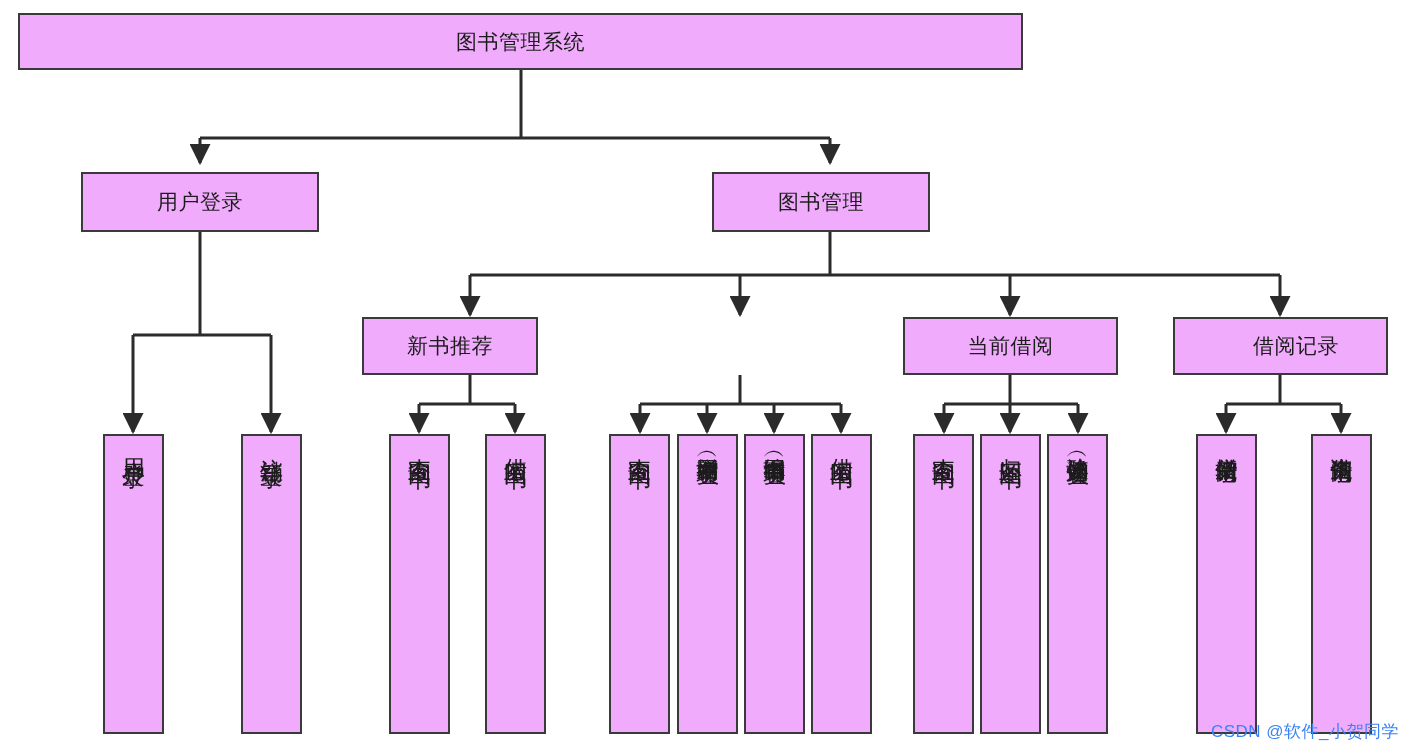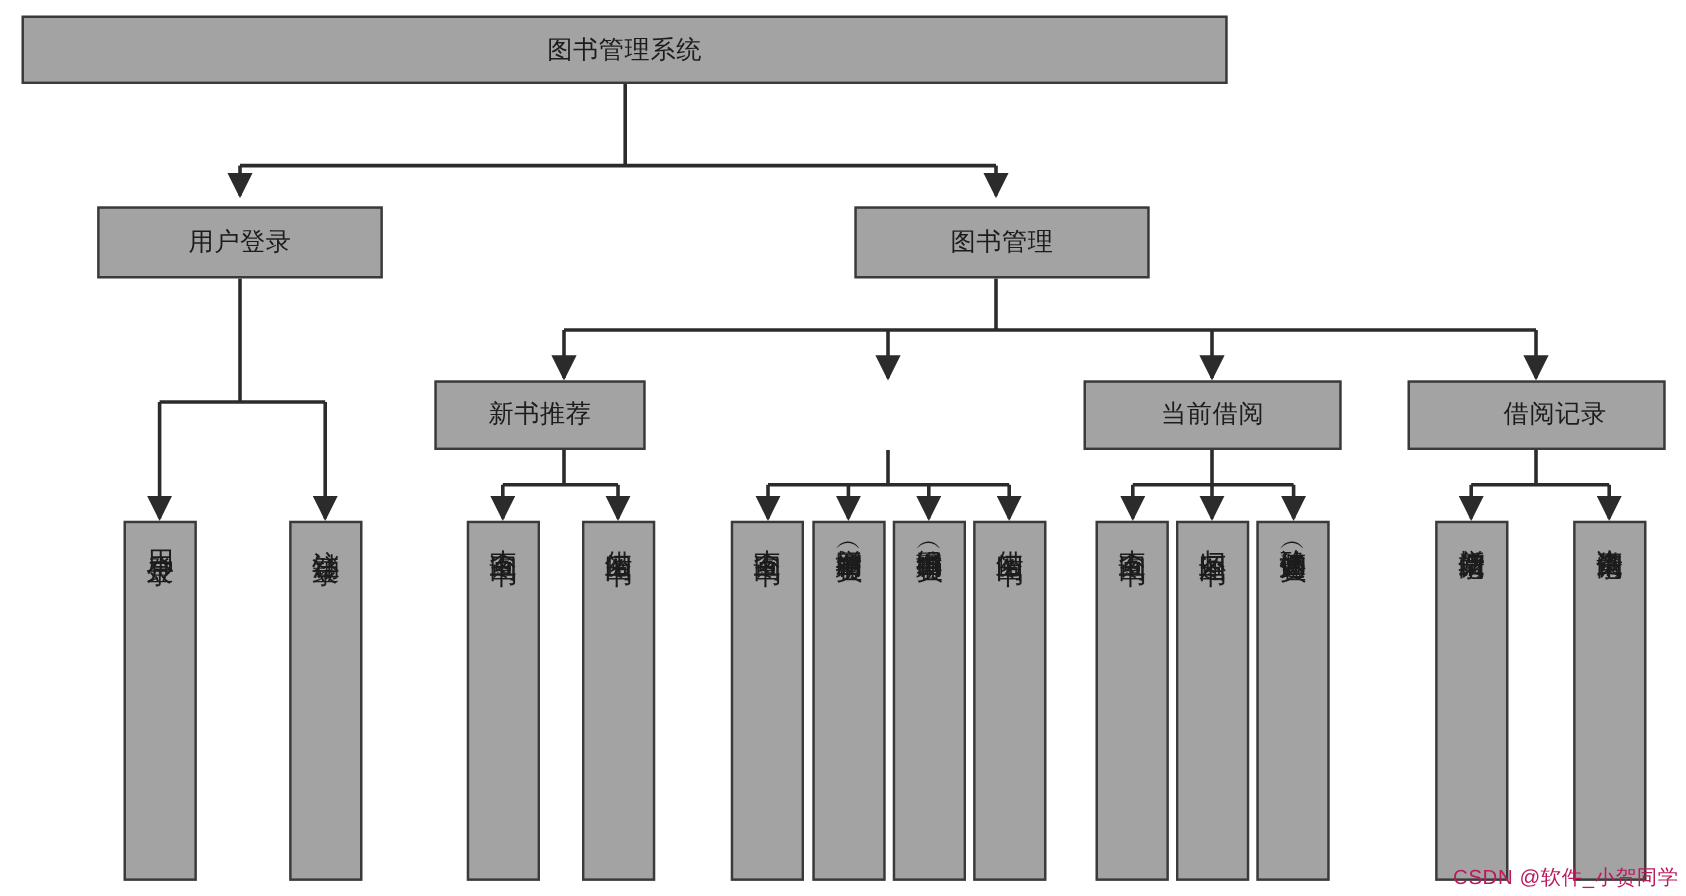--- a/index.html
+++ b/index.html
@@ -21,21 +21,21 @@
     position: absolute;
     left: 0;
     top: 0;
     width: 1405px;
     height: 747px;
     pointer-events: none;
   }
   .node {
     position: absolute;
     box-sizing: border-box;
-    background: #a3a3a3;
+    background: #f0abfc;
     border: 2px solid #3a3a3a;
     display: flex;
     align-items: center;
     justify-content: center;
     color: #1c1c1c;
   }
   .node .label {
     text-align: center;
     line-height: 1.12;
     letter-spacing: 0.5px;
@@ -60,21 +60,21 @@
   }
   .node.v.tall .label {
     font-size: 22px;
     letter-spacing: 1px;
   }
   #watermark {
     position: absolute;
     right: 6px;
     bottom: 4px;
     font-size: 17px;
-    color: #be185d;
+    color: #3b82f6;
     white-space: nowrap;
     letter-spacing: 0.5px;
   }
 </style>
 </head>
 <body>
 
 <div id="canvas">
 
   <svg class="edges" viewBox="0 0 1405 747" xmlns="http://www.w3.org/2000/svg">
@@ -127,21 +127,21 @@
     </g>
   </svg>
 
   <div class="node h" style="left:18px; top:13px; width:1005px; height:57px;">
     <span class="label">图书管理系统</span>
   </div>
 
   <div class="node h" style="left:81px; top:172px; width:238px; height:60px;">
     <span class="label">用户登录</span>
   </div>
-  <div class="node h" style="left:712px; top:172px; width:246px; height:60px;">
+  <div class="node h" style="left:712px; top:172px; width:218px; height:60px;">
     <span class="label">图书管理</span>
   </div>
 
   <div class="node h" style="left:362px; top:317px; width:176px; height:58px;">
     <span class="label">新书推荐</span>
   </div>
   <div class="node h" style="left:903px; top:317px; width:215px; height:58px;">
     <span class="label">当前借阅</span>
   </div>
   <div class="node h" style="left:1173px; top:317px; width:215px; height:58px;padding-left:31px;">

